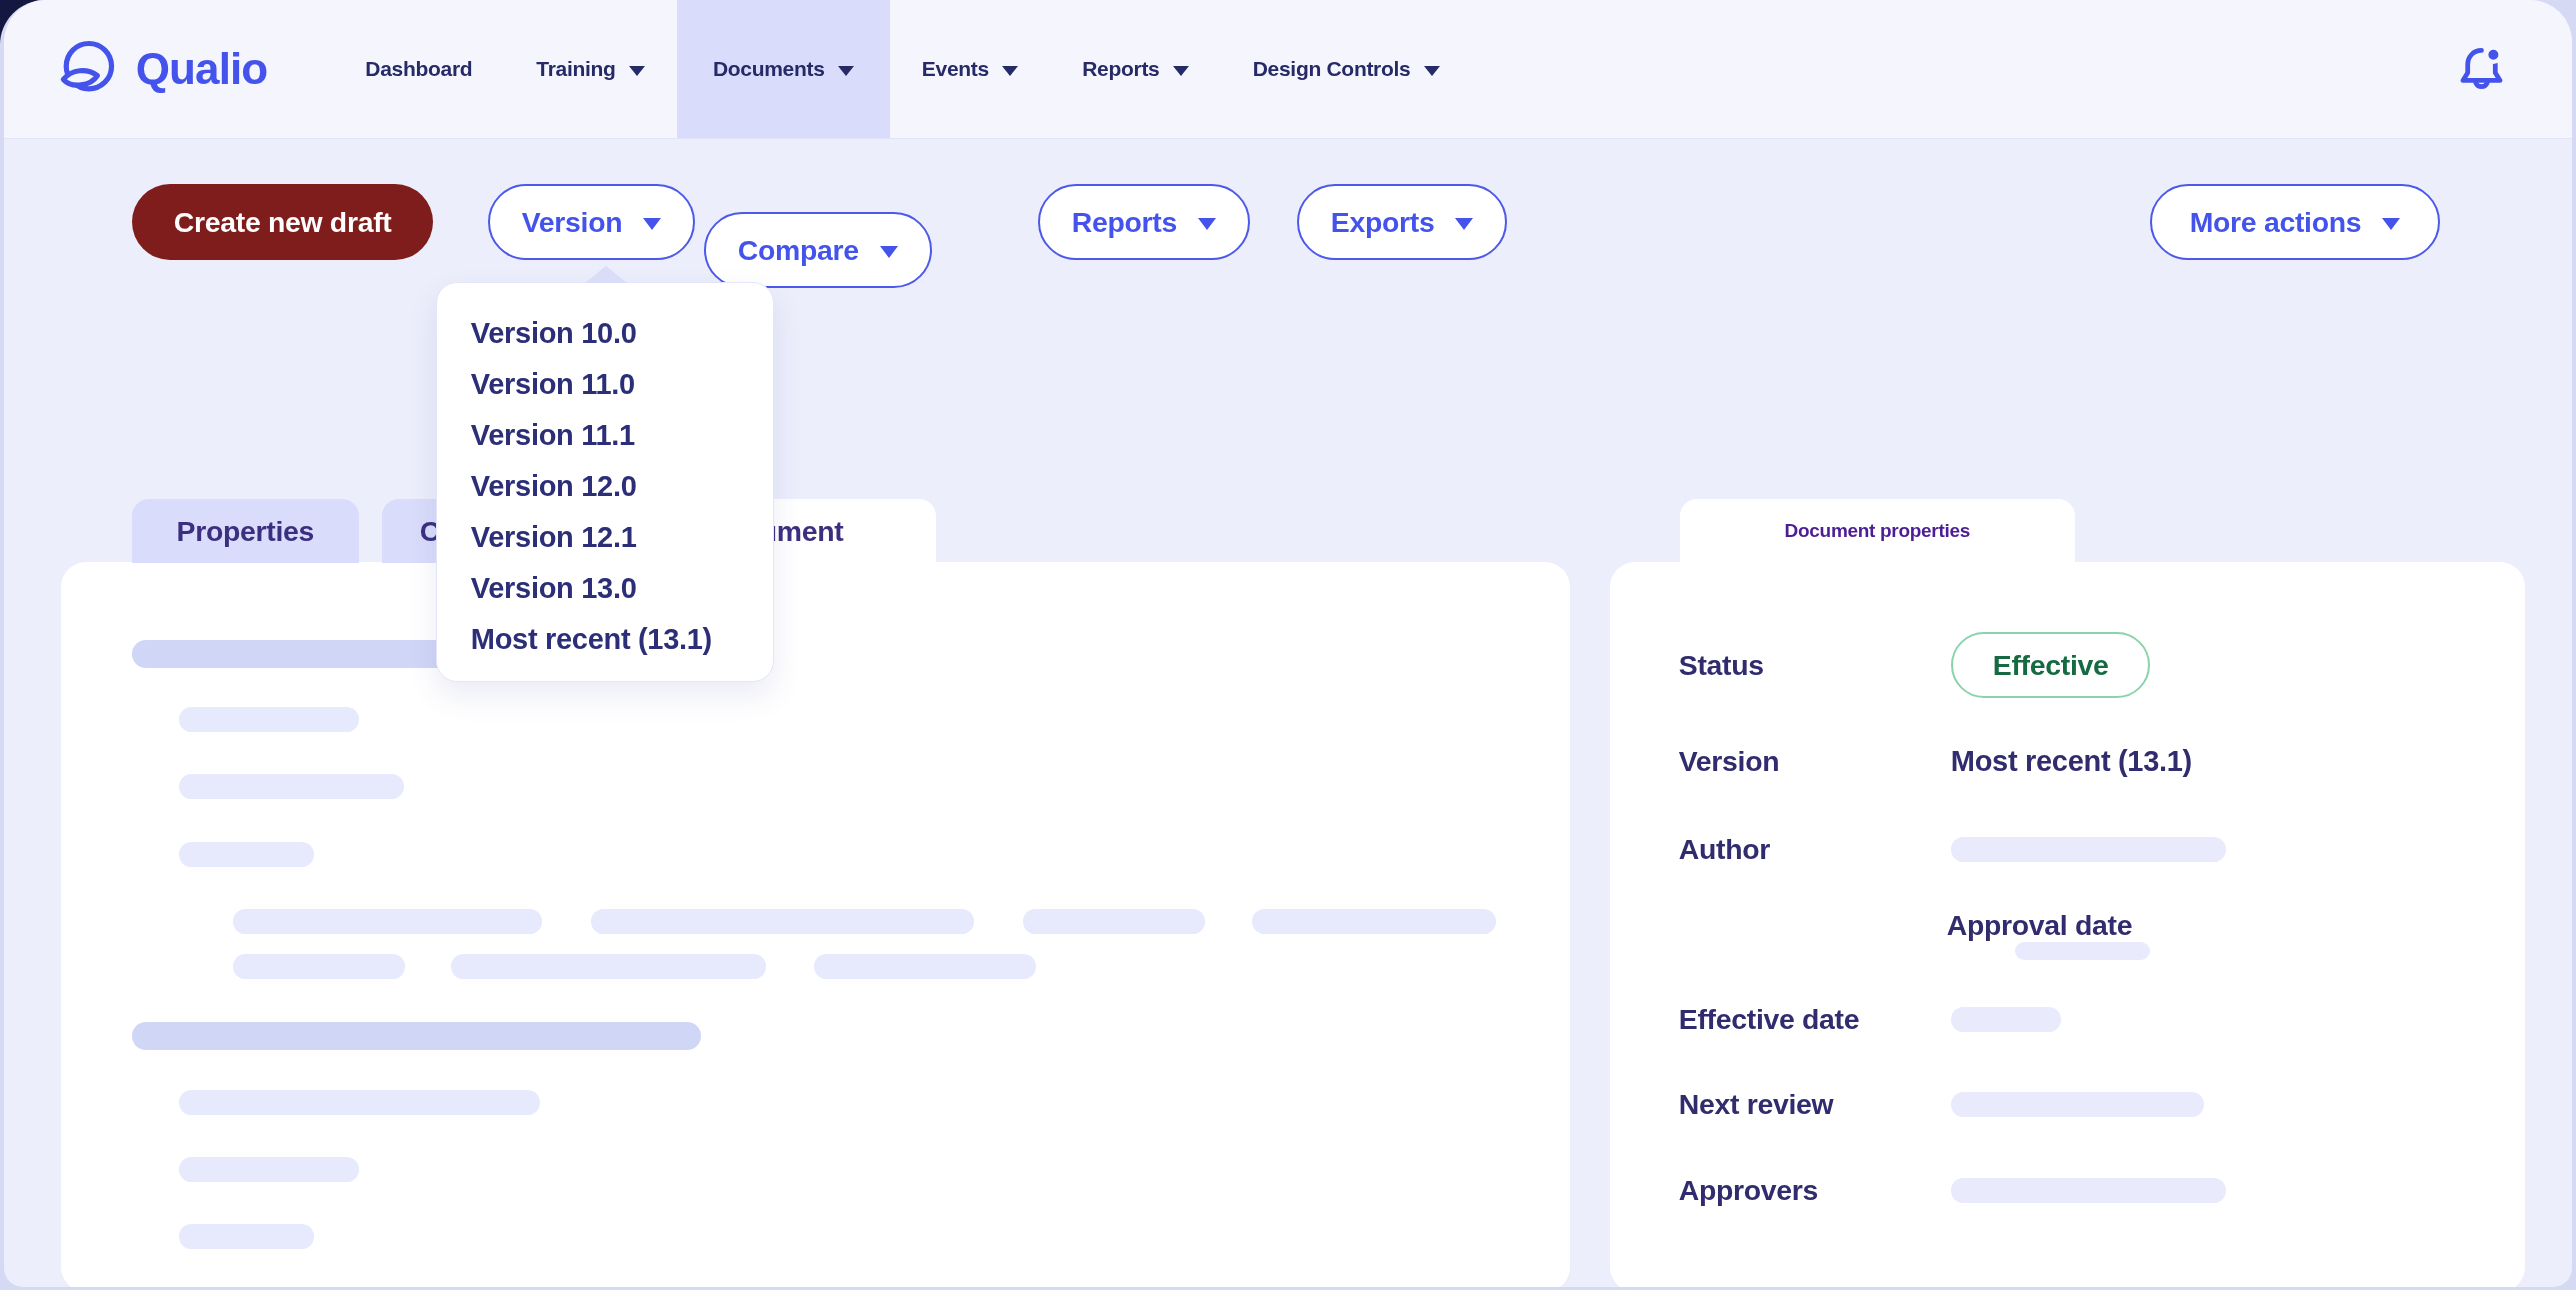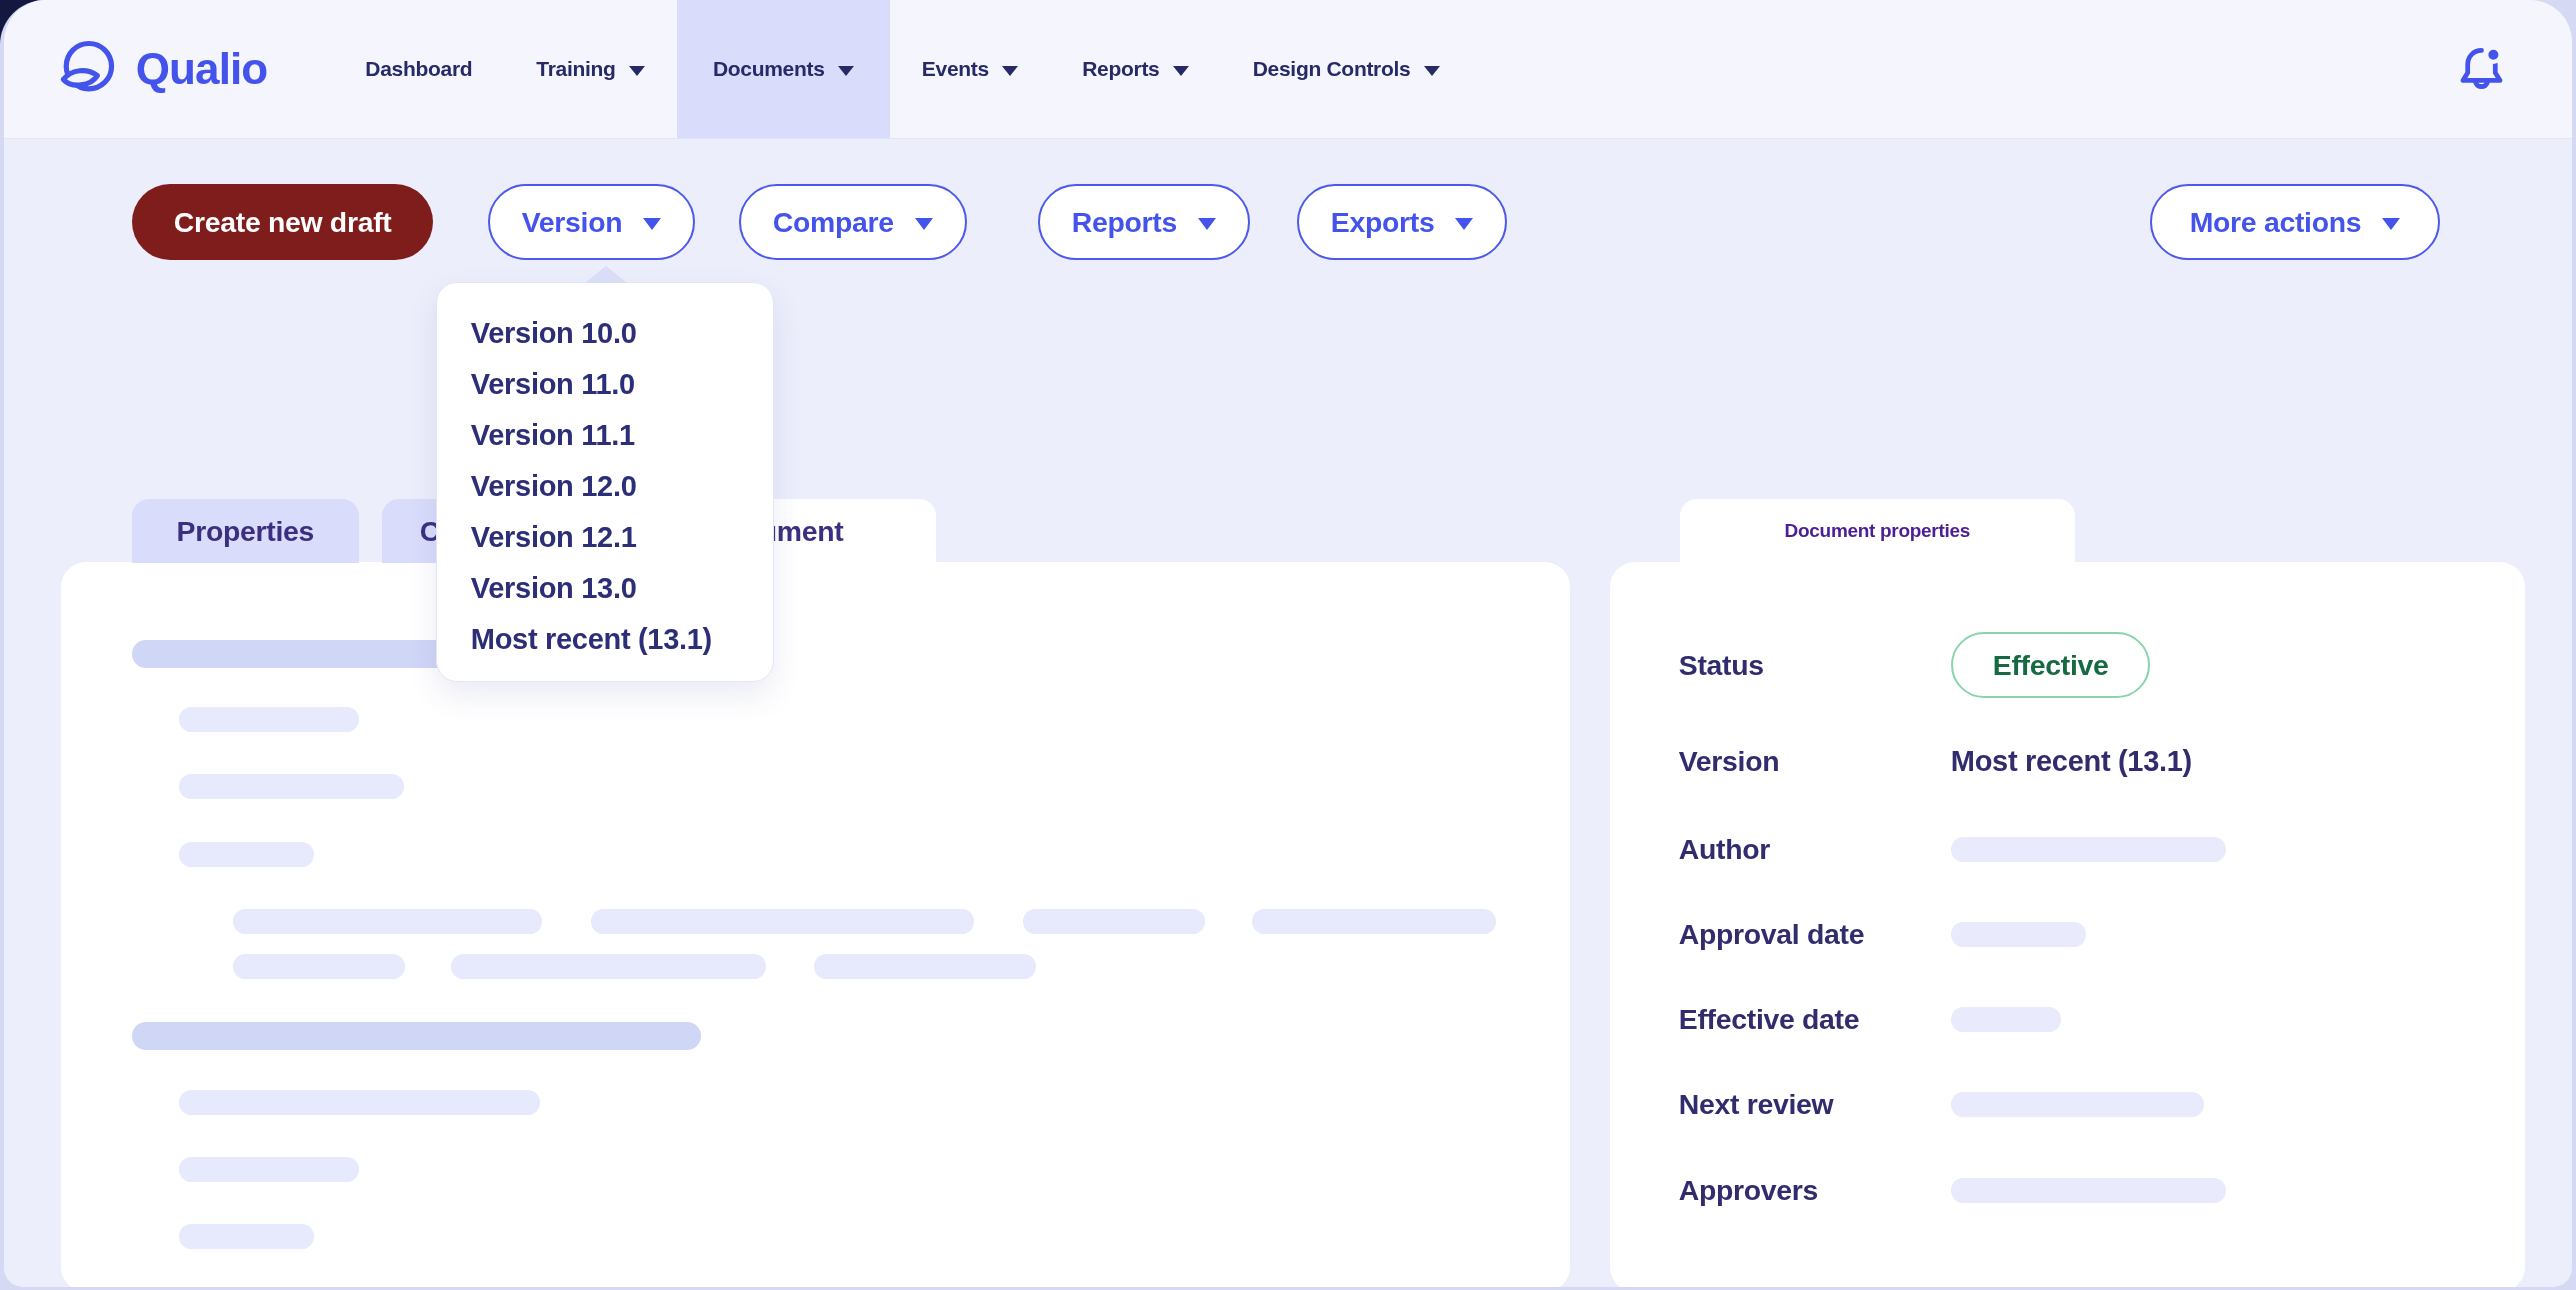--- a/index.html
+++ b/index.html
@@ -22,21 +22,21 @@
          border-top:12.3px solid currentColor;margin-top:3.8px;}
   .caret.sm{border-left-width:8.5px;border-right-width:8.5px;border-top-width:10.4px;}
   .bell{margin-left:auto;margin-right:61px;display:flex;align-items:center;cursor:pointer;}
 
   
   .btn{position:absolute;top:184px;height:76px;display:flex;align-items:center;gap:21px;
        border-radius:42px;font-size:28.4px;font-weight:700;letter-spacing:-0.3px;cursor:pointer;}
   .btn-primary{left:128px;padding:0 42px;background:#7f1d1d;color:#ffffff;border:none;}
   .btn-outline{background:#ffffff;color:#4453ec;border:2.8px solid #4c59ea;padding:0 32px;}
   .btn-version{left:484px;}
-  .btn-compare{left:735px;}
+  .btn-compare{left:700px;margin-top:28px;}
   .btn-reports{left:1034px;}
   .btn-exports{left:1293px;}
   .btn-more{left:auto;right:132px;padding:0 38px;}
 
   
   .dropdown{position:absolute;left:432px;top:282px;width:338px;height:400px;background:#ffffff;
             border:1.9px solid #e4e6f7;border-radius:21px;z-index:30;
             box-shadow:0 13.3px 30px rgba(60,70,160,0.10);padding-top:25px;}
   .dropdown .notch{position:absolute;top:-17px;left:148px;width:0;height:0;
             border-left:21px solid transparent;border-right:21px solid transparent;
@@ -196,21 +196,21 @@
       <div class="prow" style="top:174px;height:51px;">
         <span class="plabel">Version</span>
         <span class="pvalue">Most recent (13.1)</span>
       </div>
 
       <div class="prow" style="top:262px;height:51px;">
         <span class="plabel">Author</span>
         <span class="psk" style="width:275px"></span>
       </div>
 
-      <div class="prow" style="top:347px;height:51px;">
+      <div class="prow" style="top:347px;height:51px;flex-direction:column;">
         <span class="plabel">Approval date</span>
         <span class="psk" style="width:135px"></span>
       </div>
 
       <div class="prow" style="top:432px;height:51px;">
         <span class="plabel">Effective date</span>
         <span class="psk" style="width:110px"></span>
       </div>
 
       <div class="prow" style="top:517px;height:51px;">

